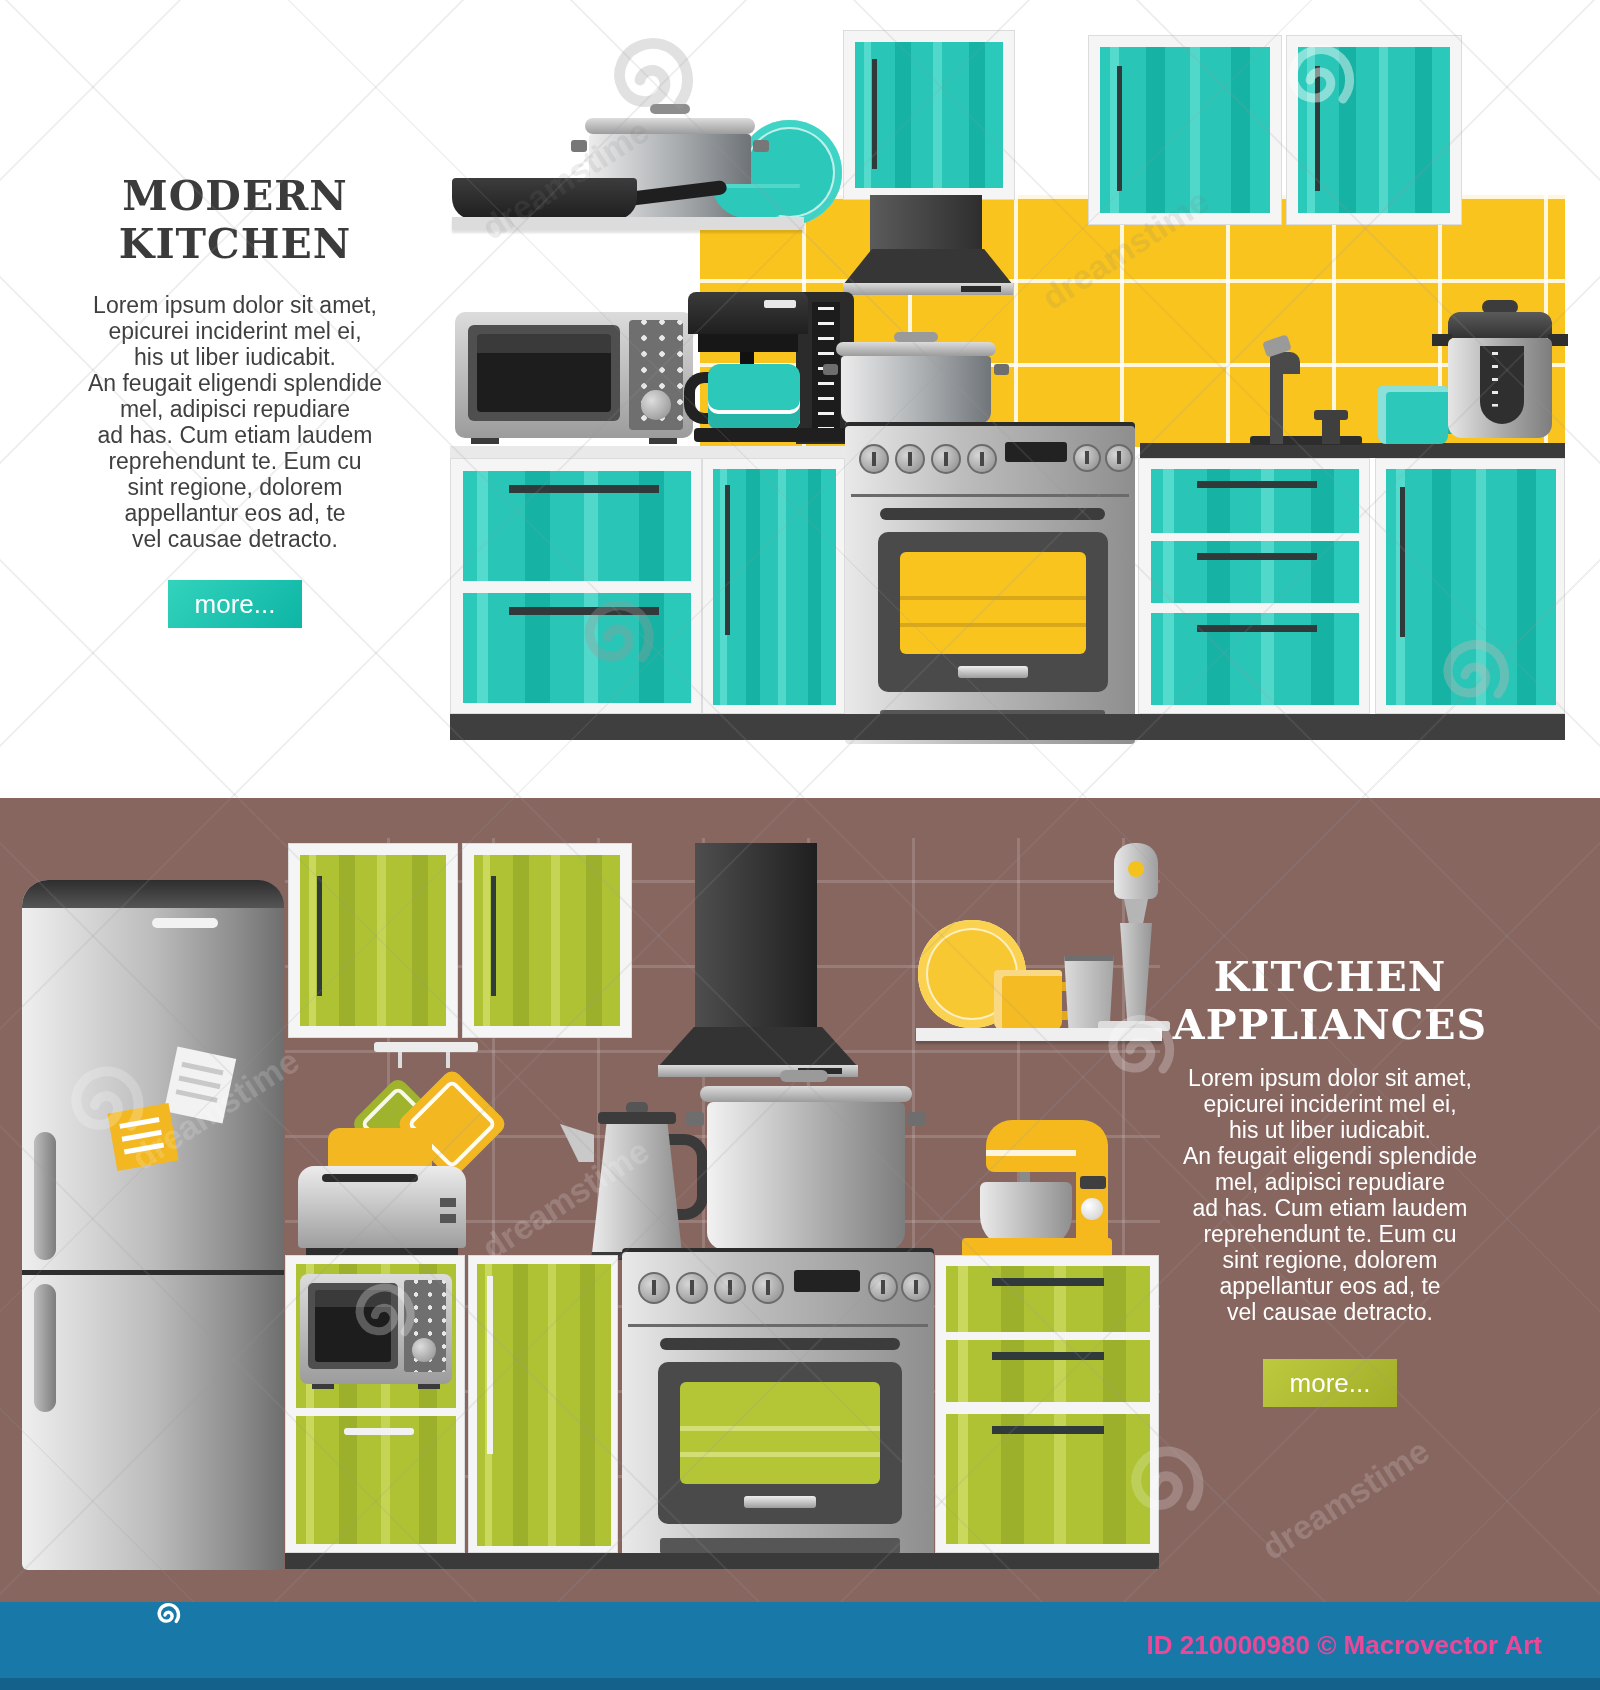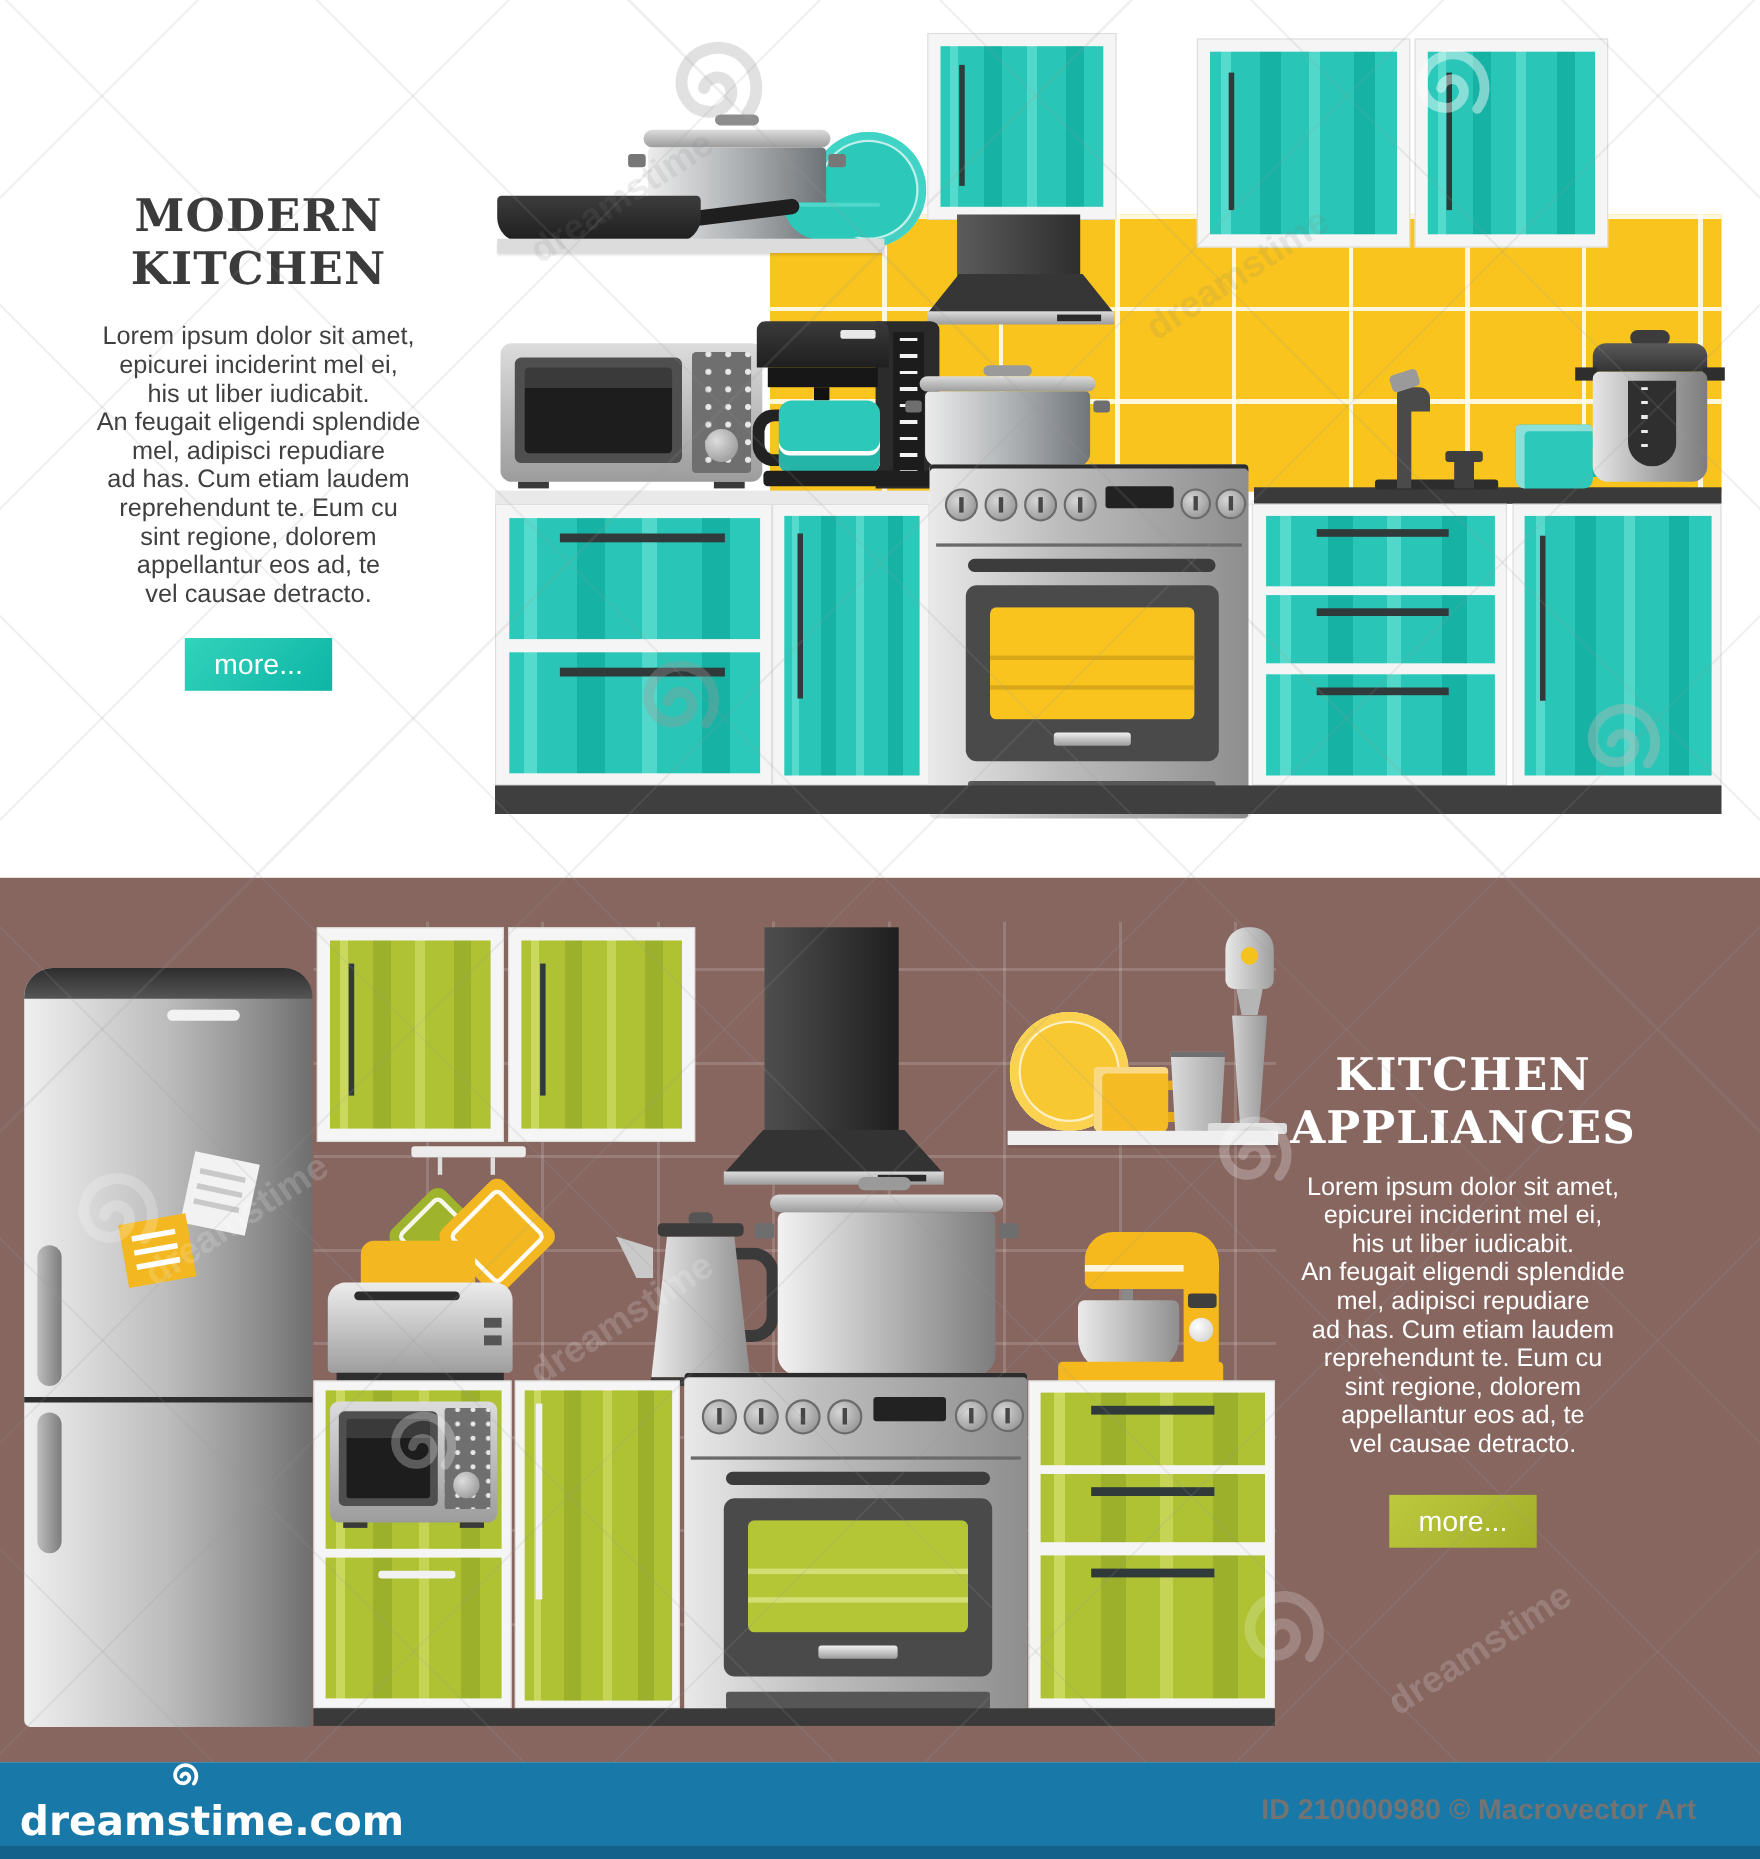--- a/index.html
+++ b/index.html
@@ -36,21 +36,21 @@
                repeating-linear-gradient(-45deg,transparent 0 198px,rgba(150,150,150,0.14) 198px 200px);}
   .wm-text{position:absolute;font-size:34px;font-weight:bold;color:rgba(130,130,130,0.14);
            transform:rotate(-33deg);pointer-events:none;}
   .wm-text.light{color:rgba(255,255,255,0.16);}
   .wm-spiral{position:absolute;pointer-events:none;}
   
   .footer-bar{left:0;top:1602px;width:1600px;height:88px;background:#1878a8;}
   .footer-edge{left:0;top:1678px;width:1600px;height:12px;background:#14618c;}
   .dt-logo{left:18px;top:1634px;font-family:"DejaVu Sans",sans-serif;font-weight:bold;
            font-size:37px;color:#ffffff;letter-spacing:0;}
-  .dt-id{right:58px;top:1630px;font-size:26px;font-weight:bold;color:#737373;}
+  .dt-id{right:58px;top:1630px;font-size:26px;font-weight:bold;color:#ec4899;}
 </style>
 </head>
 <body>
 
 <div class="page">
 
   <div class="abs" style="left:0;top:0;width:1600px;height:798px;background:#ffffff;">
 
     <div class="abs" style="left:40px;top:172px;width:390px;">
       <div class="banner-title">
@@ -441,16 +441,15 @@
   <span class="wm-text light" style="left:120px;top:1090px;">dreamstime</span>
   <span class="wm-text light" style="left:470px;top:1180px;">dreamstime</span>
   <span class="wm-text light" style="left:1250px;top:1480px;">dreamstime</span>
 
   <div class="abs footer-bar">
     <svg class="abs" style="left:148px;top:-4px;" width="34" height="34" viewBox="0 0 100 100" fill="none">
       <path d="M50 50 c2 -9 14 -11 19 -3 c6 10 -4 22 -16 21 c-16 -1 -24 -18 -18 -32 c7 -16 27 -21 41 -12 c15 10 18 31 7 45" stroke="#ffffff" stroke-width="10" stroke-linecap="round"></path>
       </svg>
   </div>
   <div class="abs footer-edge"></div>
-  <div class="abs dt-logo">dreamstime.com</div>
   <div class="abs dt-id">ID 210000980 © Macrovector Art</div>
 
 </div>
 
 </body></html>

